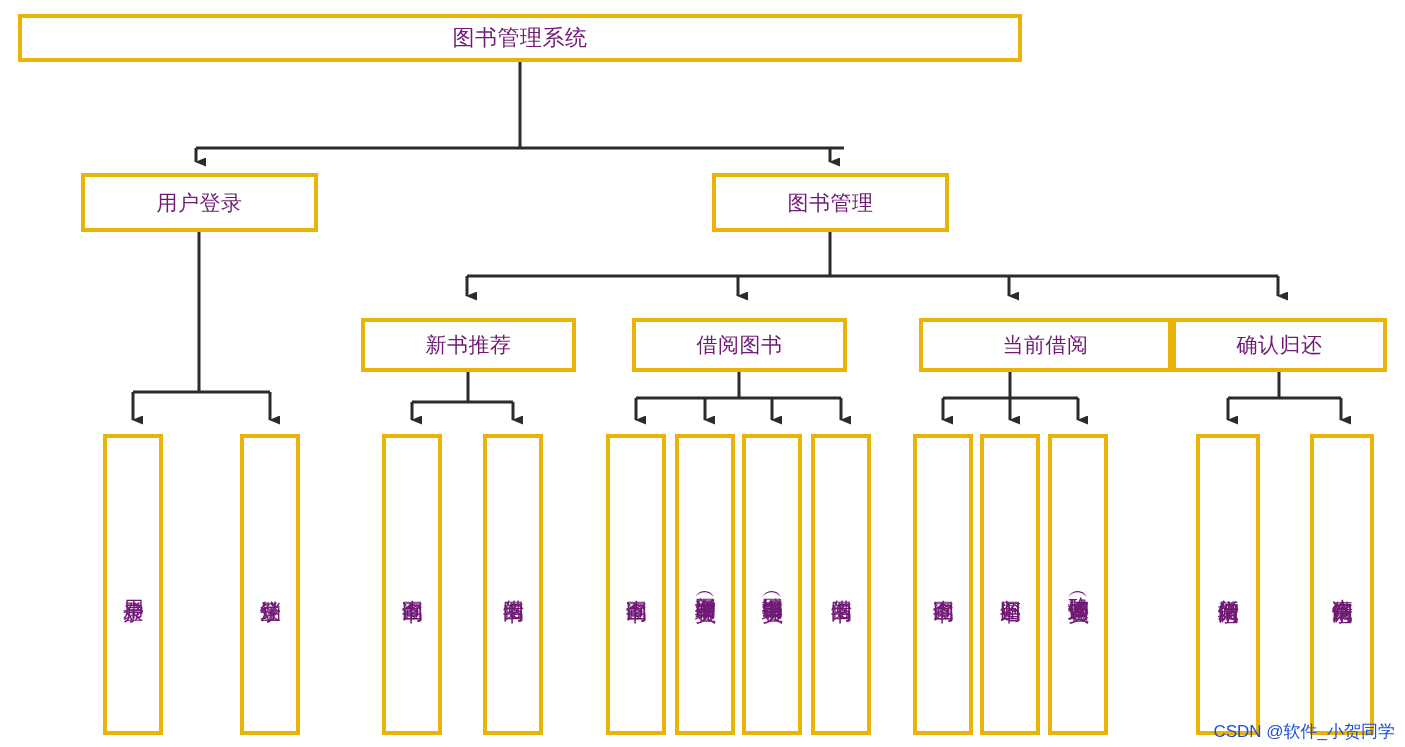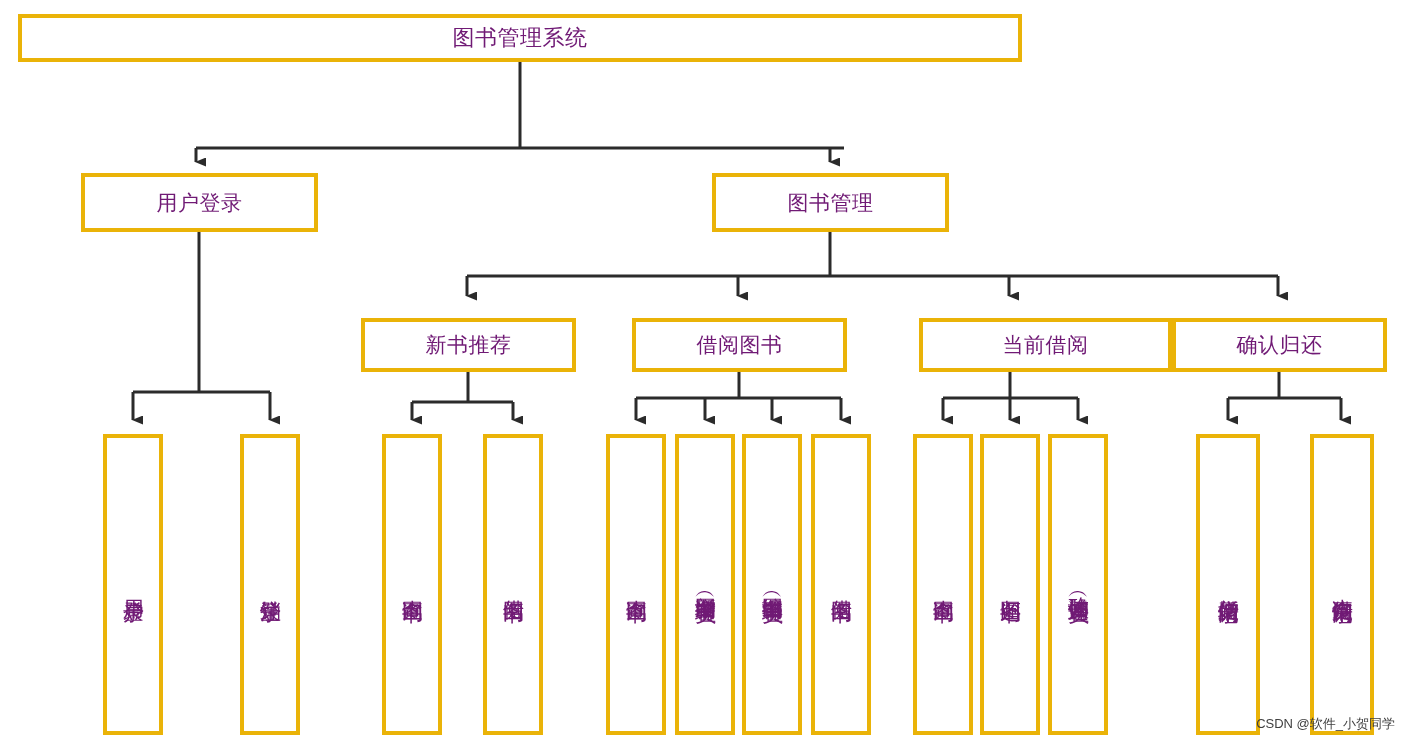--- a/index.html
+++ b/index.html
@@ -56,23 +56,23 @@
   }
   .node-v .vtext {
     writing-mode: vertical-rl;
     text-orientation: upright;
     display: block;
     max-height: 100%;
   }
   .watermark {
     position: absolute;
     right: 10px;
-    bottom: 14px;
-    font-size: 13px;
-    color: #404040;
+    bottom: 4px;
+    font-size: 17px;
+    color: #1d4ed8;
     white-space: nowrap;
     z-index: 3;
   }
 </style>
 </head>
 <body>
 
 <div id="canvas">
 
   <svg id="connectors" viewBox="0 0 1405 747" xmlns="http://www.w3.org/2000/svg">

